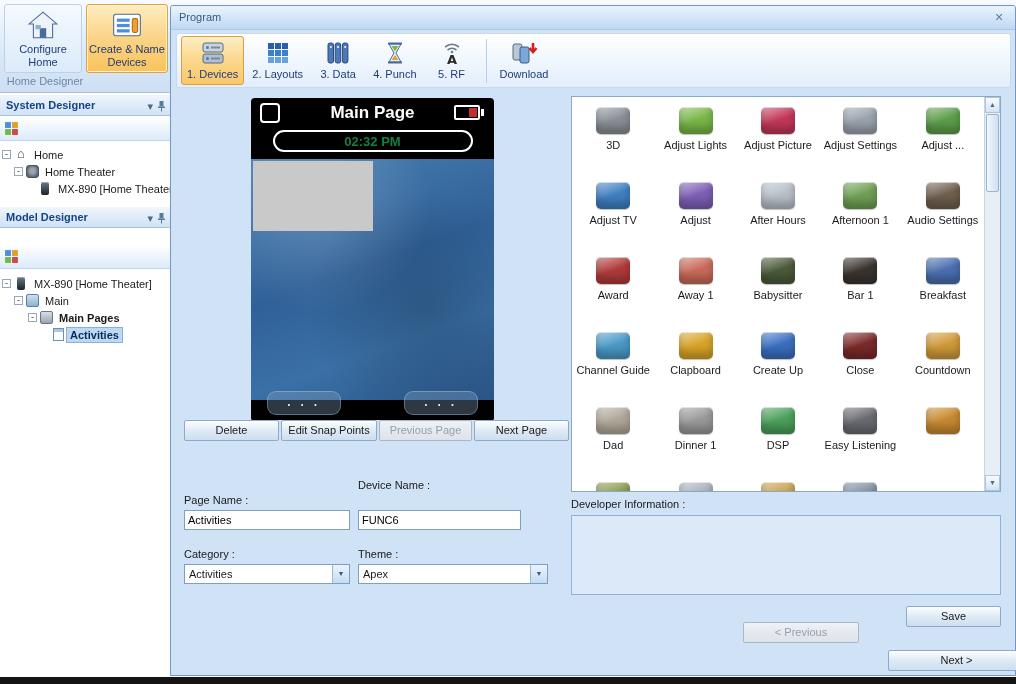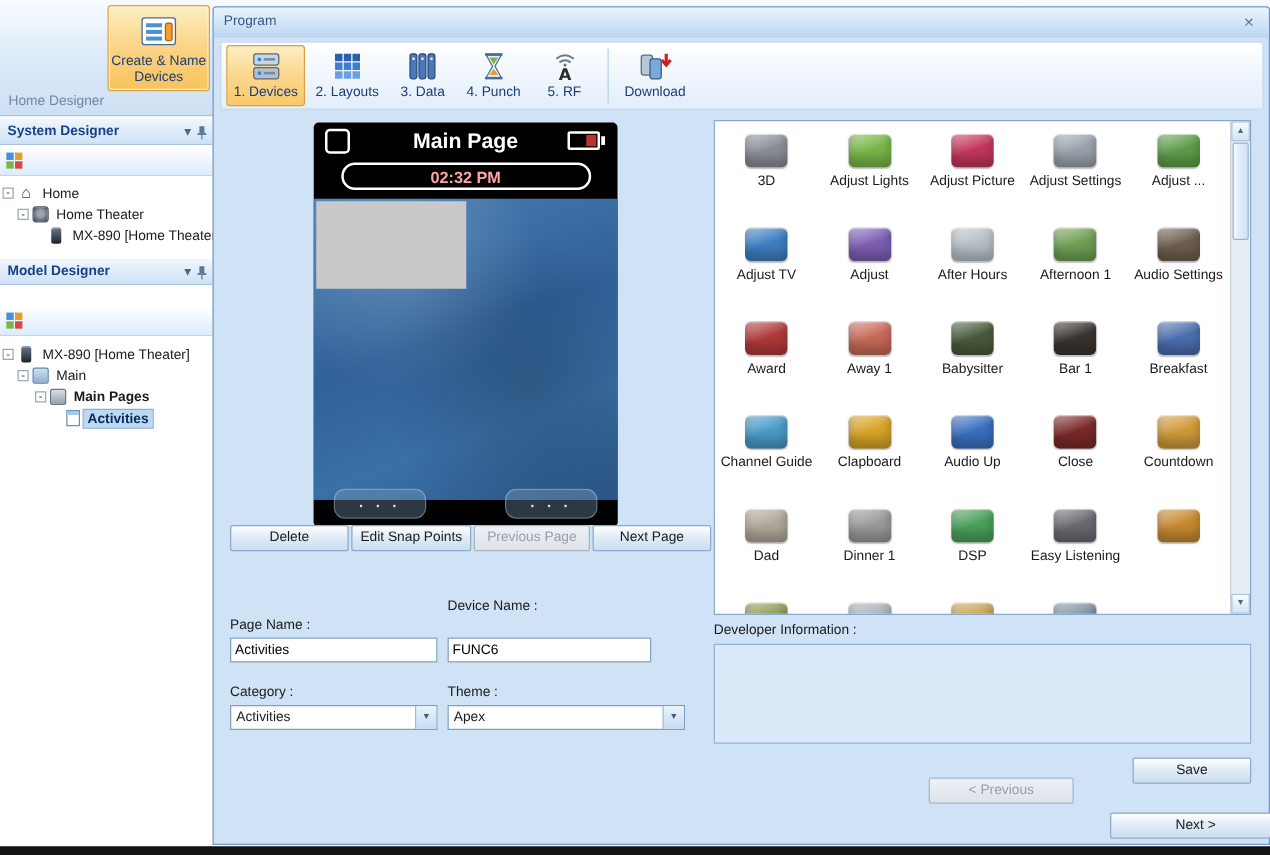--- a/index.html
+++ b/index.html
@@ -90,21 +90,21 @@
     border:2px solid #fff; border-radius:4px; }
   #sim-title { text-align:center; color:#fff; font-weight:bold; font-size:17px;
     line-height:30px; height:30px; }
   #sim-battery { position:absolute; right:14px; top:7px; width:26px; height:15px;
     border:2px solid #fff; border-radius:2px; }
   #sim-battery::before { content:""; position:absolute; right:1px; top:1px;
     bottom:1px; width:8px; background:#c03030; }
   #sim-battery::after { content:""; position:absolute; right:-6px; top:2px;
     width:3px; height:7px; background:#fff; }
   #sim-clock { width:200px; height:22px; margin:2px auto 0; border:2px solid #fff;
-    border-radius:12px; color:#fca5a5; font-weight:bold; font-size:13px;
+    border-radius:12px; color:#15803d; font-weight:bold; font-size:13px;
     text-align:center; line-height:19px; }
   #sim-body { position:absolute; left:0; top:61px; width:243px; height:241px;
     background:
       radial-gradient(circle at 28% 18%, rgba(255,255,255,.18), transparent 42%),
       radial-gradient(circle at 72% 62%, rgba(0,0,0,.18), transparent 52%),
       linear-gradient(160deg,#4a80b2,#306198 45%,#3a70a6 72%,#2a5688); }
   #sim-gray-rect { position:absolute; left:2px; top:2px; width:120px; height:70px; background:#c9c9c9; }
   #sim-bottom { position:absolute; left:0; bottom:0; width:243px; height:20px;
     background:#000; border-radius:0 0 2px 2px; }
   .sim-dots { position:absolute; bottom:5px; width:74px; height:24px; z-index:2;
@@ -161,20 +161,30 @@
   #btn-save { position:absolute; left:735px; top:600px; width:95px; }
   #btn-prev { position:absolute; left:572px; top:616px; width:116px; }
   #btn-next { position:absolute; left:717px; top:644px; width:137px; }
 
   #bottom-bar { position:absolute; left:0; top:677px; width:1016px; height:7px; background:#141414; }
 </style>
 </head>
 <body>
 
 <div id="ribbon">
+  <div class="ribbon-btn" id="btn-configure">
+    <span class="rb-icon">
+      <svg viewBox="0 0 30 30">
+          <path d="M15 3 L28 14 H24 V27 H6 V14 H2 Z" fill="#eef3fa" stroke="#4a6a9a"></path>
+          <rect x="12" y="18" width="6" height="9" fill="#4a6a9a"></rect>
+          <rect x="8" y="15" width="5" height="4" fill="#8ab0d8"></rect>
+        </svg>
+    </span>
+    <span class="rb-label">Configure Home</span>
+  </div>
   <div class="ribbon-btn" id="btn-create">
     <span class="rb-icon">
       <svg viewBox="0 0 30 30">
           <rect x="2.5" y="5" width="25" height="20" rx="2" fill="#ffffff" stroke="#4a6a9a"></rect>
           <rect x="5.5" y="9" width="12" height="3" fill="#4a90d8"></rect>
           <rect x="5.5" y="14" width="12" height="3" fill="#4a90d8"></rect>
           <rect x="5.5" y="19" width="12" height="3" fill="#4a90d8"></rect>
           <rect x="20" y="9" width="5" height="13" rx="1.5" fill="#f0a030" stroke="#b06a10"></rect>
         </svg>
     </span>
@@ -462,21 +472,21 @@
         <div class="grid-cell">
           <div class="gi-icon" style="background: linear-gradient(160deg, rgba(255, 255, 255, 0.55), rgba(255, 255, 255, 0) 50%), rgb(74, 154, 200);"></div>
           <div class="gi-label">Channel Guide</div>
         </div>
         <div class="grid-cell">
           <div class="gi-icon" style="background: linear-gradient(160deg, rgba(255, 255, 255, 0.55), rgba(255, 255, 255, 0) 50%), rgb(216, 164, 40);"></div>
           <div class="gi-label">Clapboard</div>
         </div>
         <div class="grid-cell">
           <div class="gi-icon" style="background: linear-gradient(160deg, rgba(255, 255, 255, 0.55), rgba(255, 255, 255, 0) 50%), rgb(58, 111, 192);"></div>
-          <div class="gi-label">Audio Up</div>
+          <div class="gi-label">Create Up</div>
         </div>
         <div class="grid-cell">
           <div class="gi-icon" style="background: linear-gradient(160deg, rgba(255, 255, 255, 0.55), rgba(255, 255, 255, 0) 50%), rgb(122, 42, 40);"></div>
           <div class="gi-label">Close</div>
         </div>
         <div class="grid-cell">
           <div class="gi-icon" style="background: linear-gradient(160deg, rgba(255, 255, 255, 0.55), rgba(255, 255, 255, 0) 50%), rgb(208, 154, 58);"></div>
           <div class="gi-label">Countdown</div>
         </div>
         <div class="grid-cell">

